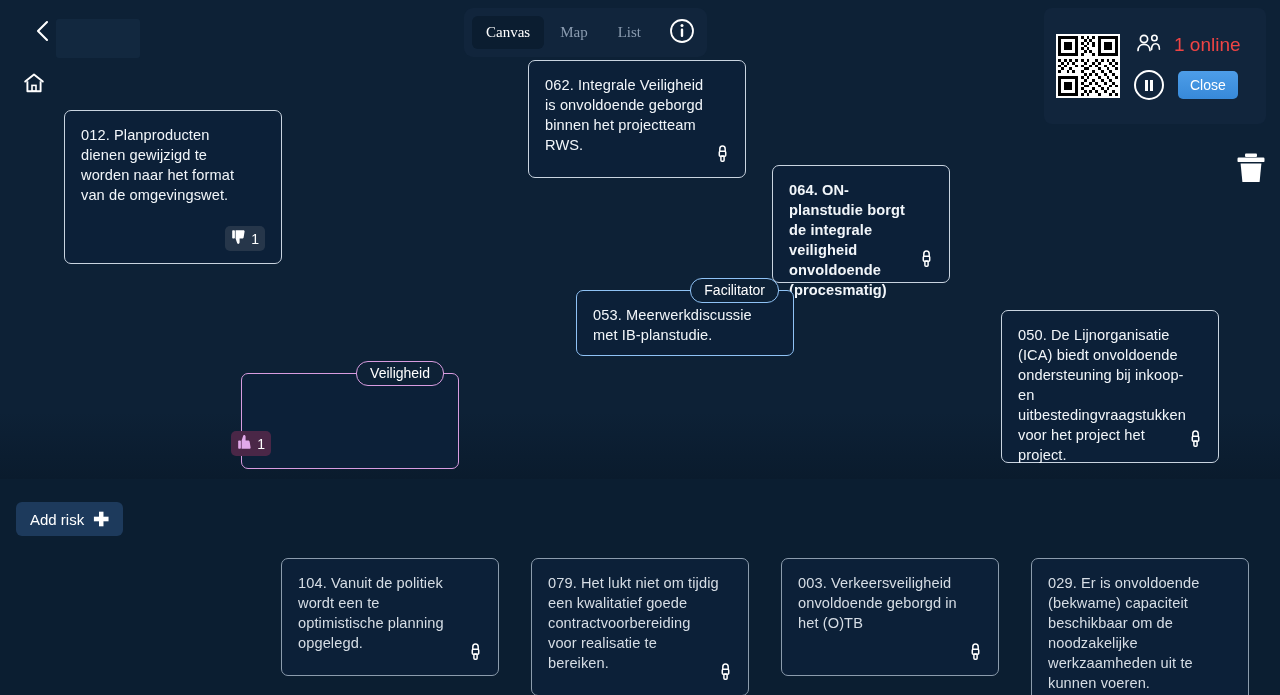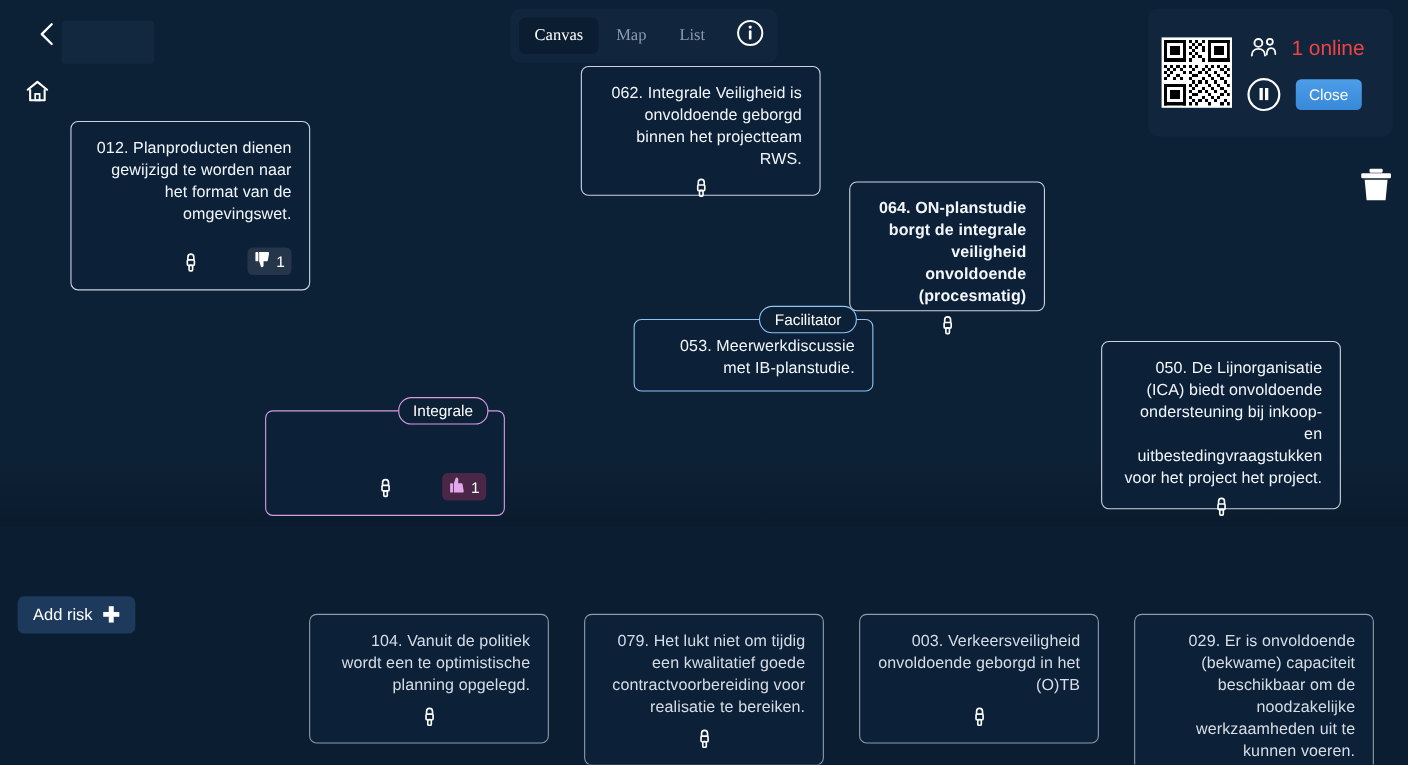--- a/index.html
+++ b/index.html
@@ -85,33 +85,31 @@
     position: absolute; left: 1236px; top: 152px; width: 30px; height: 32px;
     cursor: pointer;
   }
   
   #add-risk-button {
     position: absolute; left: 16px; top: 502px; height: 34px;
     background: #1d3a5c; border: none; border-radius: 6px;
     color: #ffffff; font-size: 15px; font-family: inherit;
     display: flex; align-items: center; gap: 9px; padding: 0 14px;
     cursor: pointer;
-    margin-top: 40px;
   }
   #add-risk-button .plus { font-size: 19px; line-height: 1; font-weight: bold; }
   
   .card {
     position: absolute;
     background: #0c2038;
     border: 1.4px solid #c9d4e0;
     border-radius: 7px;
     padding: 14px 16px 10px 16px;
-    display: flex; flex-direction: column;
+    display: flex; flex-direction: row;
     cursor: pointer;
-    text-align: right;
   }
   .card.dim { border-color: #8c9cad; }
   .card-text {
     font-size: 14.6px; line-height: 20px; color: #f2f6fa;
     letter-spacing: .1px;
   }
   .card.dim .card-text { color: #d6dde5; }
   .card-footer {
     margin-top: auto; padding-top: 10px;
     display: flex; align-items: center; justify-content: center;
@@ -397,21 +395,21 @@
     </span>
   </div>
 </div>
 
 <div class="card role-facilitator" style="left:576px; top:290px; width:218px; height:66px;">
   <div class="role-badge facilitator">Facilitator</div>
   <div class="card-text">053. Meerwerkdiscussie met IB-planstudie.</div>
 </div>
 
 <div class="card role-deelnemer" style="left:241px; top:373px; width:218px; height:96px;">
-  <div class="role-badge deelnemer">Integrale</div>
+  <div class="role-badge deelnemer">Veiligheid</div>
   <div class="card-footer">
     <span class="lock-icon">
       <svg width="13" height="19" viewBox="0 0 13 19">
         <path d="M3.8 7.4 V4.9 C3.8 3.1 5 2 6.5 2 C8 2 9.2 3.1 9.2 4.9 V7.4" fill="none" stroke="#ffffff" stroke-width="1.5"></path>
         <rect x="3.3" y="7.2" width="6.4" height="5.1" rx="1" fill="none" stroke="#ffffff" stroke-width="1.5"></rect>
         <rect x="4.9" y="12.1" width="3.2" height="5.2" rx="1" fill="none" stroke="#ffffff" stroke-width="1.5"></rect>
       </svg>
     </span>
     <span class="vote-badge up">
       <span>

